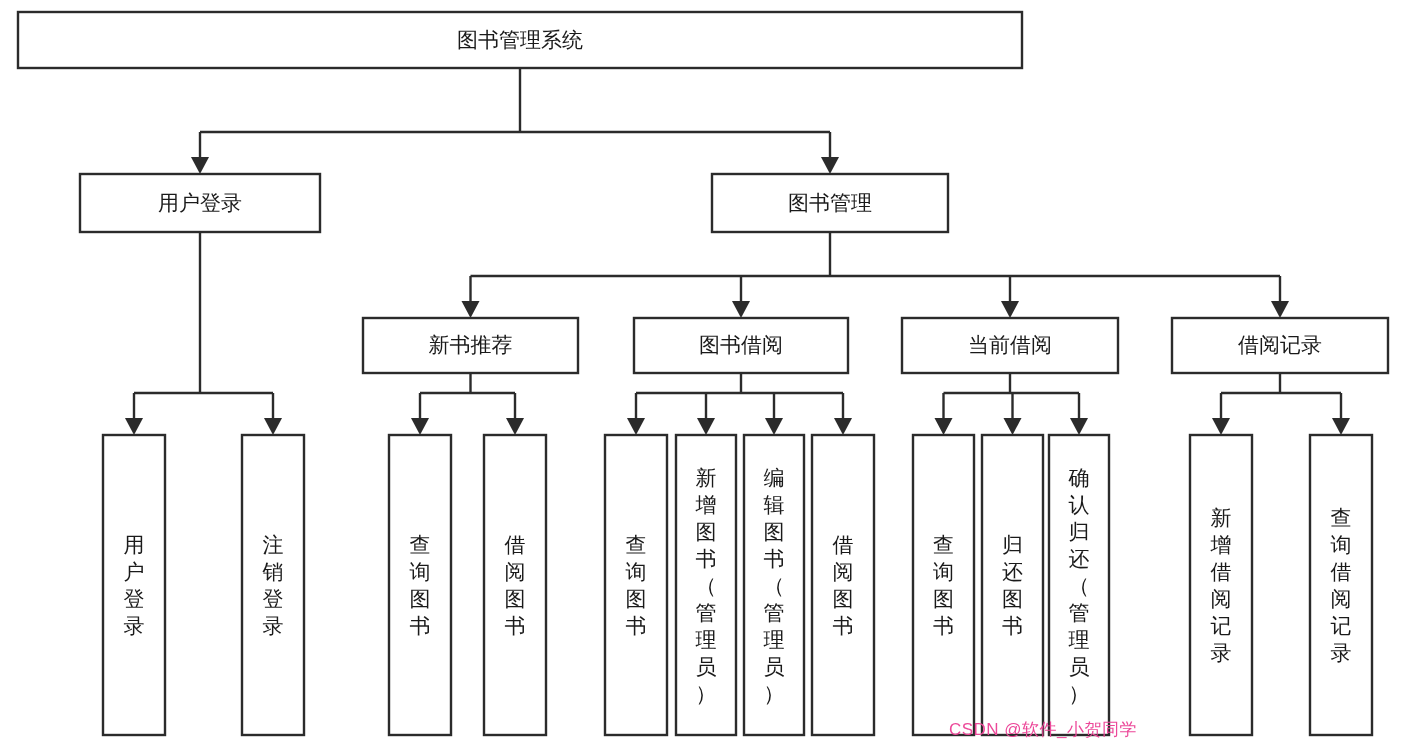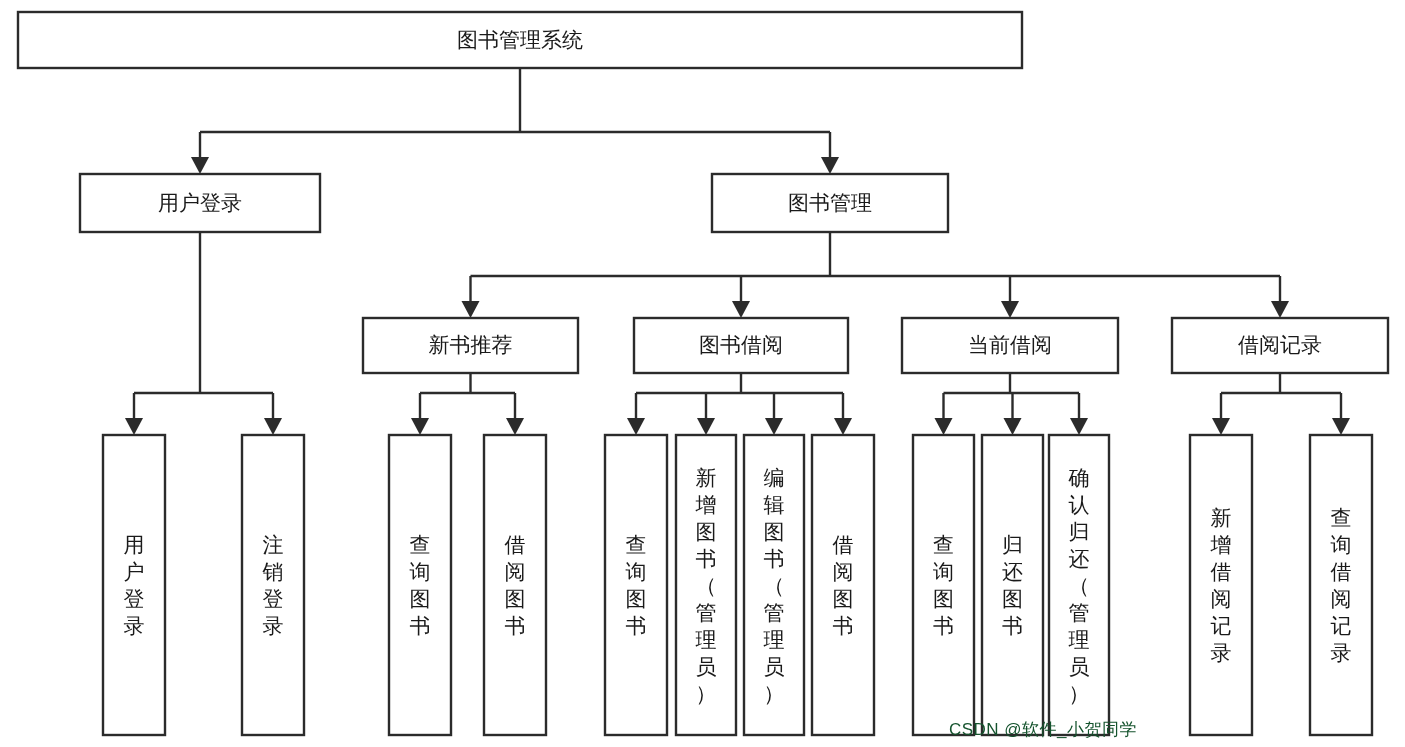--- a/index.html
+++ b/index.html
@@ -54,21 +54,21 @@
     fill: #1a1a1a;
     text-anchor: middle;
     white-space: pre;
   }
   .watermark {
     position: absolute;
     right: 8px;
     bottom: 6px;
     font-family: "Liberation Sans", "DejaVu Sans", sans-serif;
     font-size: 17px;
-    color: #14532d;
+    color: #ec4899;
     letter-spacing: 0.5px;
     user-select: none;
     pointer-events: none;
   }
 </style>
 </head>
 <body>
 
 <div id="diagram-root">
   <svg class="diagram-canvas" viewBox="0 0 1405 747">

